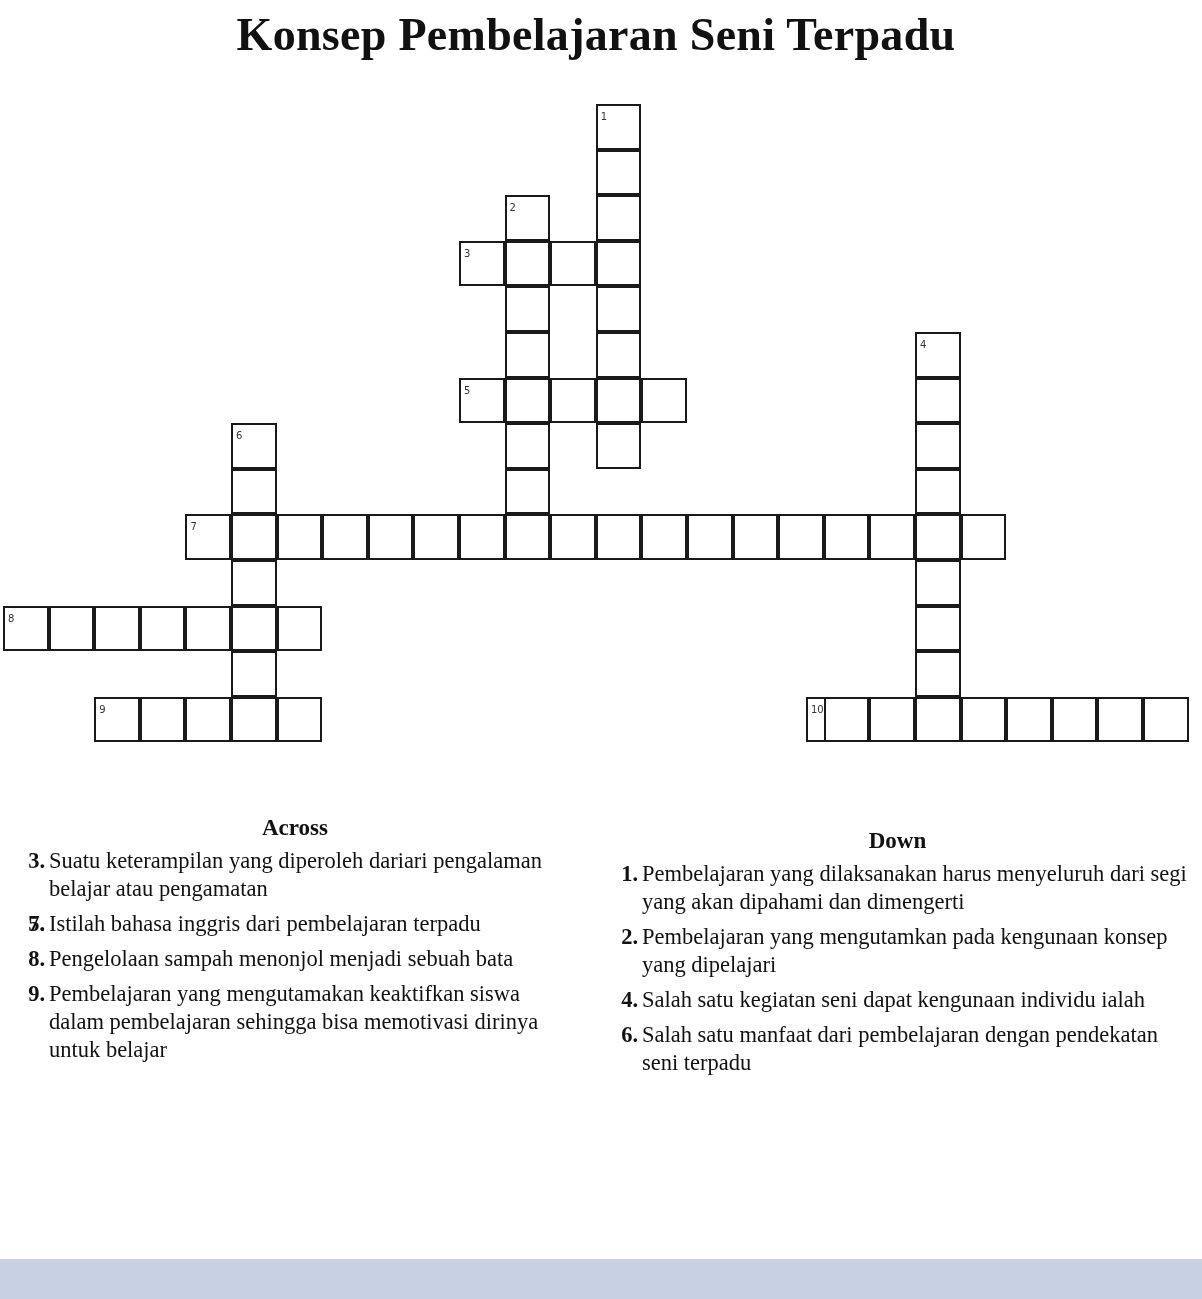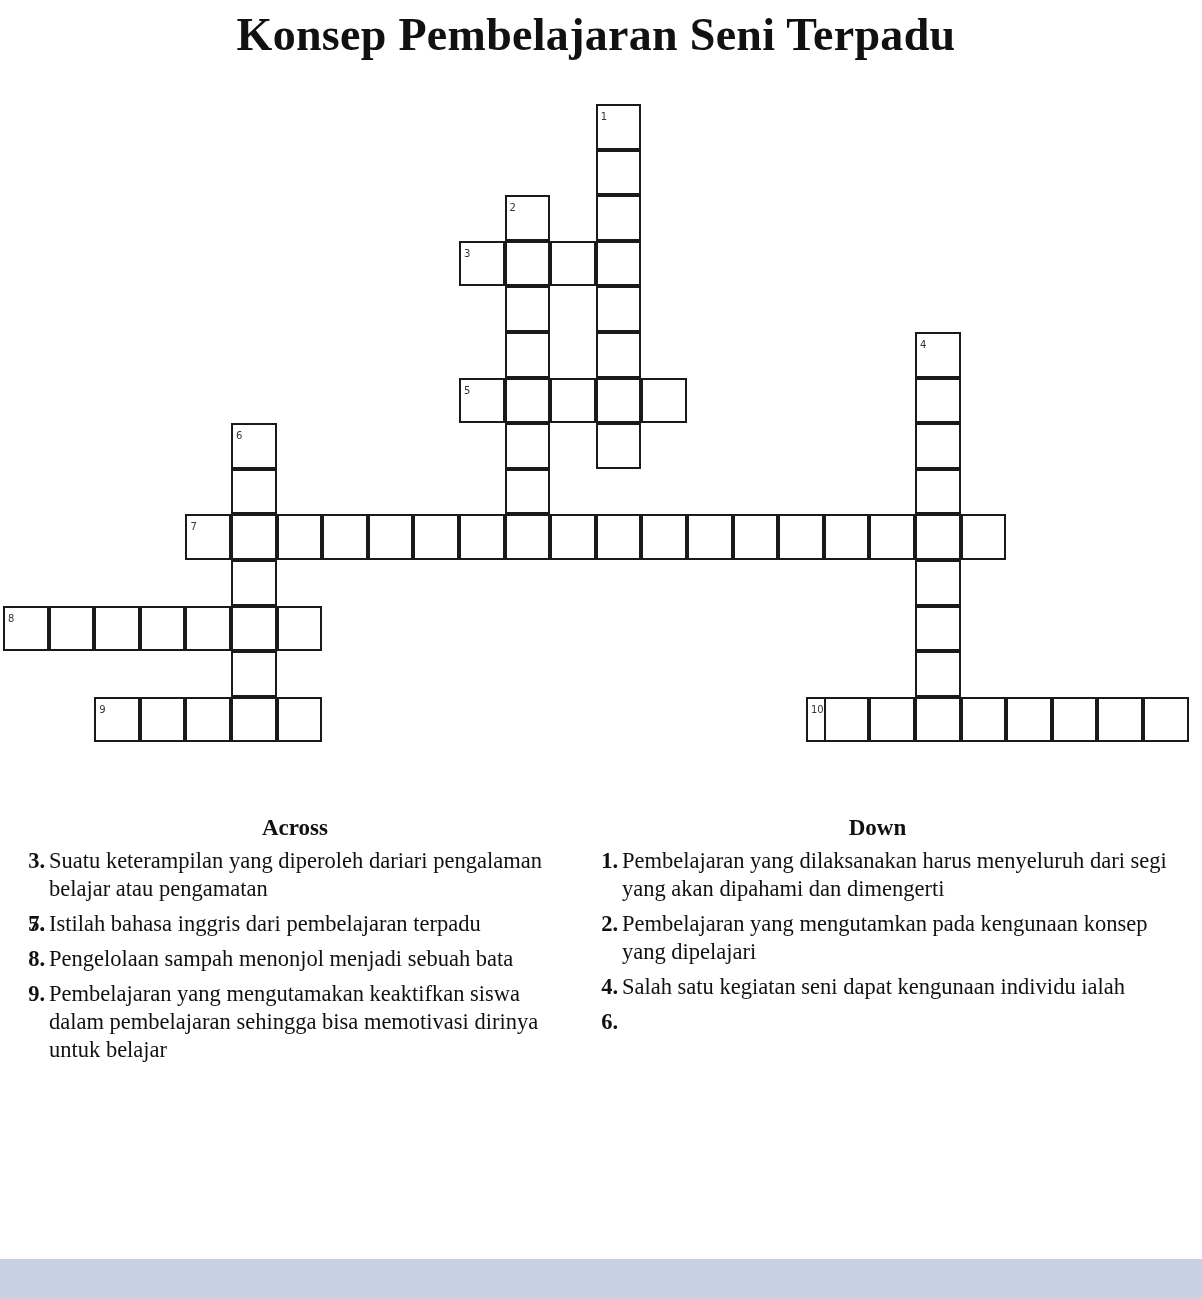--- a/index.html
+++ b/index.html
@@ -3,21 +3,21 @@
 <meta charset="utf-8">
 <style>
   html, body { margin:0; padding:0; background:#ffffff; }
   body { width:1202px; height:1299px; position:relative; overflow:hidden; font-family:"Liberation Serif","DejaVu Serif",serif; color:#111; }
   .title { position:absolute; left:0; top:8px; width:1192px; text-align:center; font-size:46px; font-weight:bold; font-family:"Liberation Serif","DejaVu Serif",serif; letter-spacing:0.3px; }
   .grid { position:absolute; left:0; top:0; width:1202px; height:760px; }
   .cell { position:absolute; width:45.6px; height:45.6px; box-sizing:border-box; border:2px solid #1a1a1a; background:#fff; }
   .cell .num { position:absolute; left:3px; top:6px; font-family:"DejaVu Sans","Liberation Sans",sans-serif; font-size:10px; color:#333; line-height:1; }
   .clues { position:absolute; top:815px; }
   .clues.across { left:0; width:580px; }
-  .clues.down { left:580px; width:590px; }
+  .clues.down { left:600px; width:590px;margin-top:13px; }
   .clue-head { text-align:center; font-size:23px; font-weight:bold; margin-bottom:6px; }
   .clues.across .clue-head { padding-left:5px; width:580px; }
   .clues.down .clue-head { width:595px; }
   .clue { position:relative; font-size:22.5px; line-height:28px; margin-bottom:7px; }
   .clues.across .clue { padding-left:49px; }
   .clues.down .clue { padding-left:42px; }
   .clue .cn { position:absolute; font-weight:bold; text-align:right; }
   .clues.across .clue .cn { left:0; width:45px; }
   .clues.down .clue .cn { left:0; width:38px; }
   .footer-band { position:absolute; left:0; top:1259px; width:1202px; height:40px; background:#c8d0e4; }
@@ -127,16 +127,16 @@
   <div class="clue"><span class="cn">7.</span><span>Istilah bahasa inggris dari pembelajaran terpadu</span></div>
   <div class="clue"><span class="cn">8.</span><span>Pengelolaan sampah menonjol menjadi sebuah bata</span></div>
   <div class="clue"><span class="cn">9.</span><span>Pembelajaran yang mengutamakan keaktifkan siswa dalam pembelajaran sehingga bisa memotivasi dirinya untuk belajar</span></div>
 </div>
 
 <div class="clues down">
   <div class="clue-head">Down</div>
   <div class="clue"><span class="cn">1.</span><span>Pembelajaran yang dilaksanakan harus menyeluruh dari segi yang akan dipahami dan dimengerti</span></div>
   <div class="clue"><span class="cn">2.</span><span>Pembelajaran yang mengutamkan pada kengunaan konsep yang dipelajari</span></div>
   <div class="clue"><span class="cn">4.</span><span>Salah satu kegiatan seni dapat kengunaan individu ialah</span></div>
-  <div class="clue"><span class="cn">6.</span></div>
+  <div class="clue"><span class="cn">6.</span><span>Salah satu manfaat dari pembelajaran dengan pendekatan seni terpadu</span></div>
 </div>
 
 <div class="footer-band"></div>
 
 </body></html>

